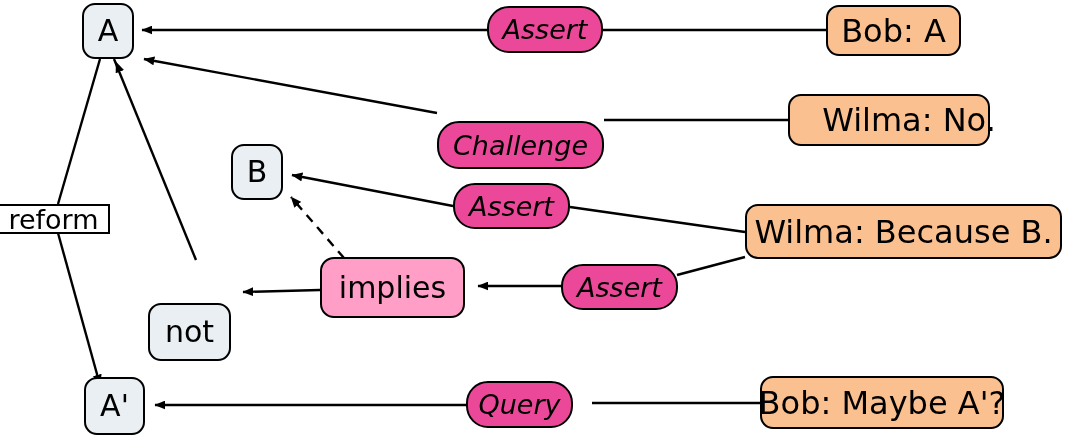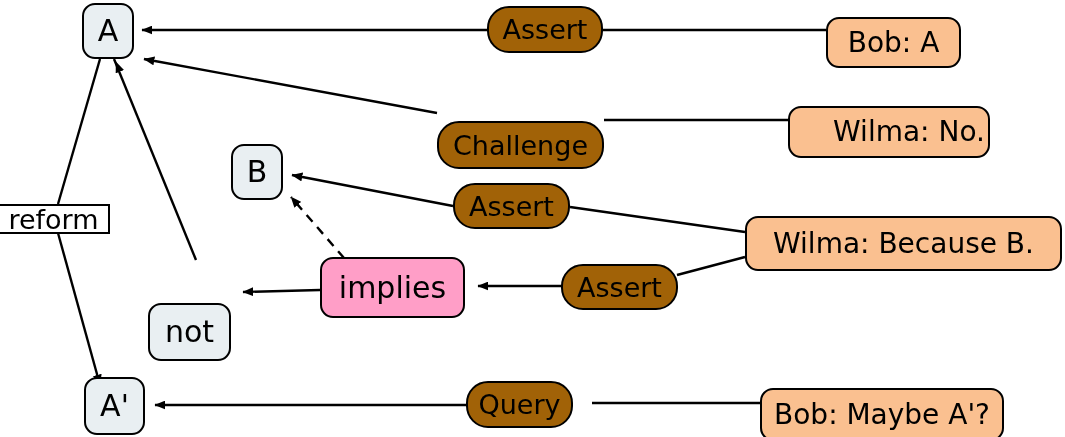--- a/index.html
+++ b/index.html
@@ -42,29 +42,29 @@
     background: #e9eff2;
     border-radius: 13px;
     font-size: 30px;
   }
   .node-op {
     background: #ff9ec7;
     border-radius: 13px;
     font-size: 30px;
   }
   .node-label {
-    background: #a16207;
+    background: #ec4899;
     border-radius: 22px;
     font-size: 27px;
+    font-style: italic;
   }
   .node-speech {
     background: #fac090;
     border-radius: 13px;
-    font-size: 28px;
-    margin-top: 12px;
+    font-size: 32px;
   }
   .edge-label-box {
     position: absolute;
     box-sizing: border-box;
     background: #ffffff;
     border: 2px solid #000000;
     border-radius: 0;
     display: flex;
     align-items: center;
     justify-content: center;
@@ -127,21 +127,21 @@
   </div>
 
   <div class="node node-prop" style="left:148px; top:260px; width:83px; height:58px;margin-top:43px;">
     <span>not</span>
   </div>
 
   <div class="node node-prop" style="left:84px; top:377px; width:61px; height:58px;">
     <span>A'</span>
   </div>
 
-  <div class="node node-op" style="left:320px; top:257px; width:145px; height:61px;">
+  <div class="node node-op" style="left:320px; top:257px; width:145px; height:61px;border-radius:14px;">
     <span>implies</span>
   </div>
 
   <div class="node node-label" style="left:487px; top:6px; width:116px; height:47px;">
     <span>Assert</span>
   </div>
 
   <div class="node node-label" style="left:437px; top:97px; width:167px; height:48px;margin-top:24px;">
     <span>Challenge</span>
   </div>

